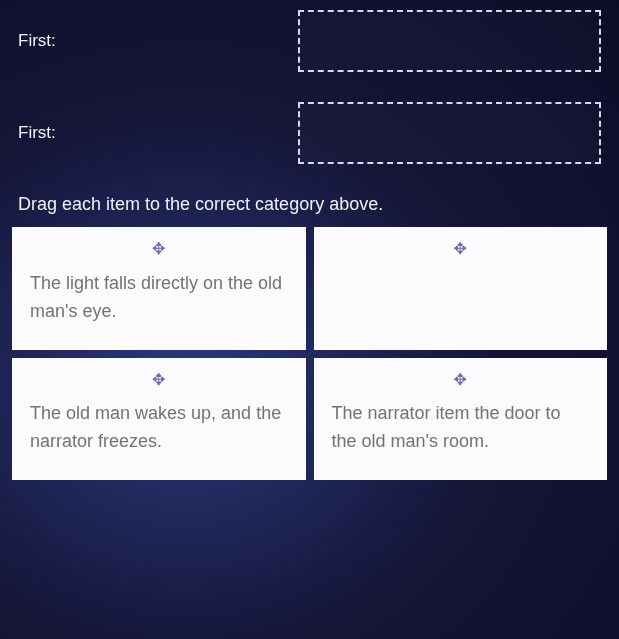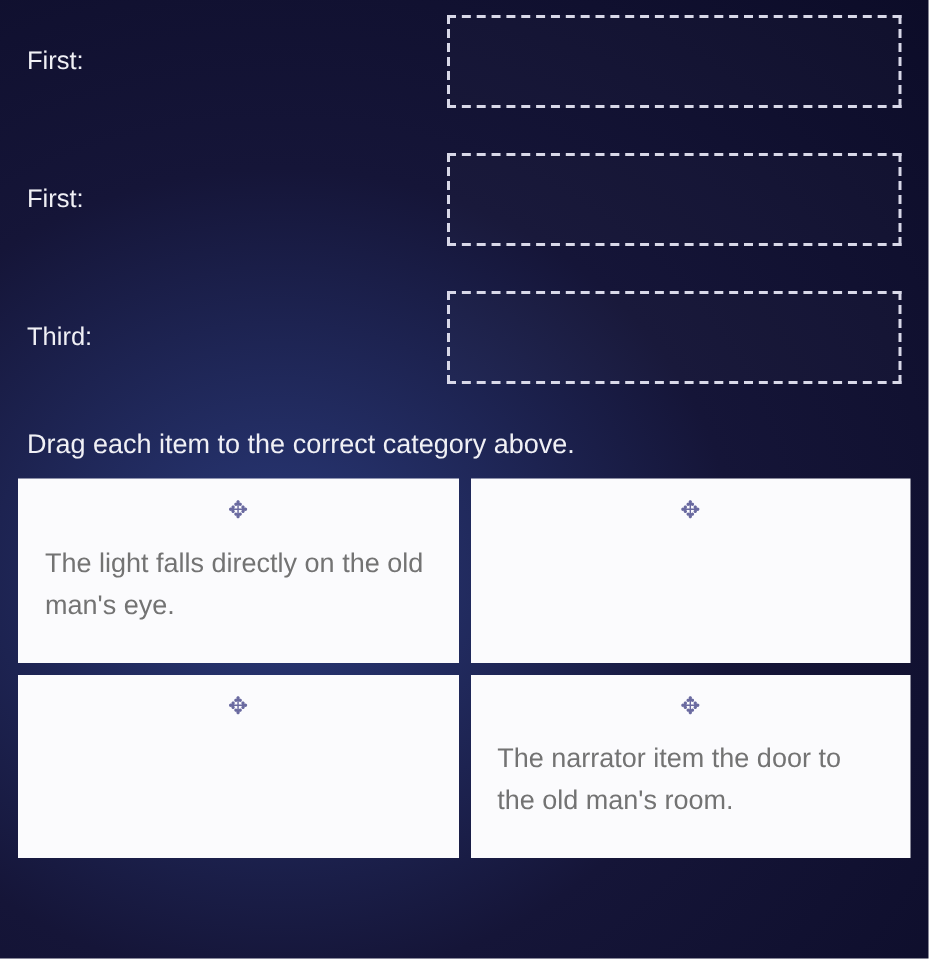--- a/index.html
+++ b/index.html
@@ -72,43 +72,40 @@
   <div class="slot-row">
     <div class="slot-label">First:</div>
     <div class="drop-zone"></div>
   </div>
 
   <div class="slot-row">
     <div class="slot-label">First:</div>
     <div class="drop-zone"></div>
   </div>
 
-  <div class="slot-row">
-    <div class="slot-label">Third:</div>
-    <div class="drop-zone"></div>
-  </div>
 
 
 </div>
 
 <div class="instruction">Drag each item to the correct category above.</div>
 
 <div class="cards">
 
   <div class="card">
     <span class="move-icon">✥</span>
     <div class="card-text">The light falls directly on the old man's eye.</div>
   </div>
 
   <div class="card">
     <span class="move-icon">✥</span>
   </div>
 
   <div class="card">
     <span class="move-icon">✥</span>
+    <div class="card-text">The old man wakes up, and the narrator freezes.</div>
   </div>
 
   <div class="card">
     <span class="move-icon">✥</span>
     <div class="card-text">The narrator item the door to the old man's room.</div>
   </div>
 
 </div>
 
 </body></html>

